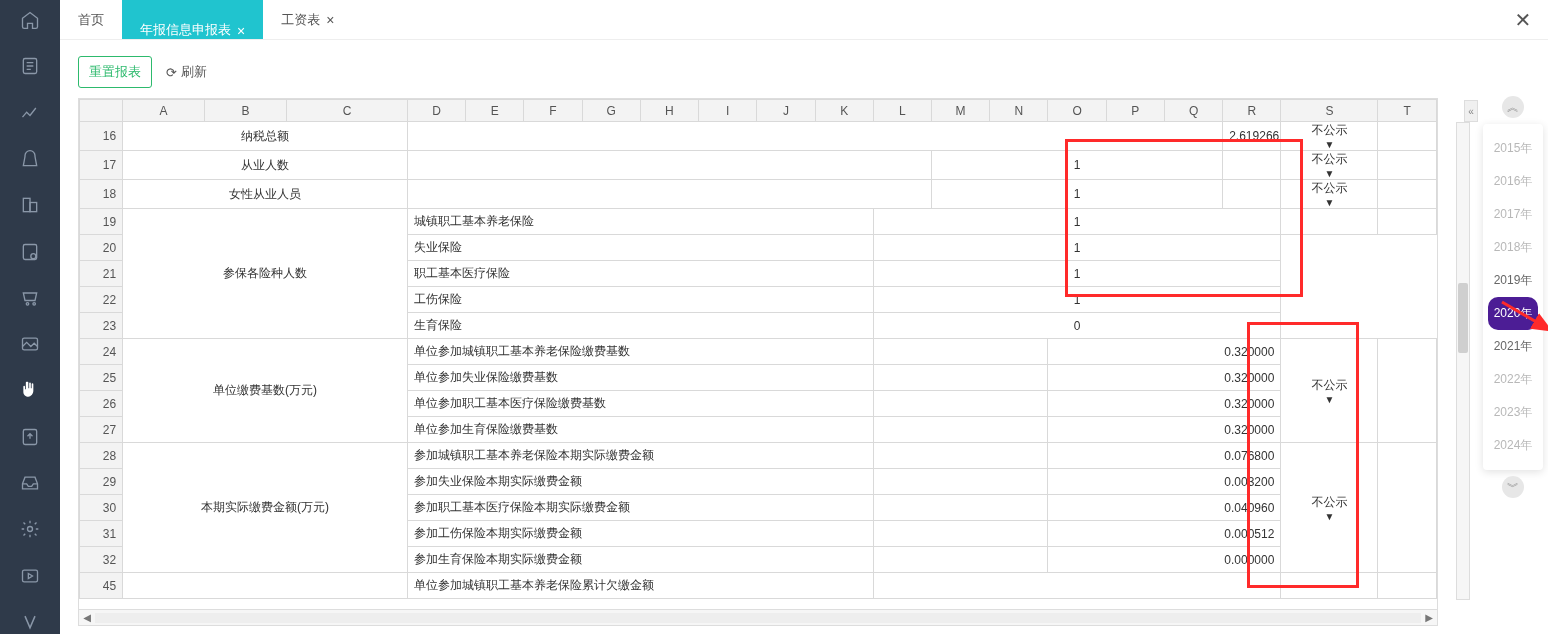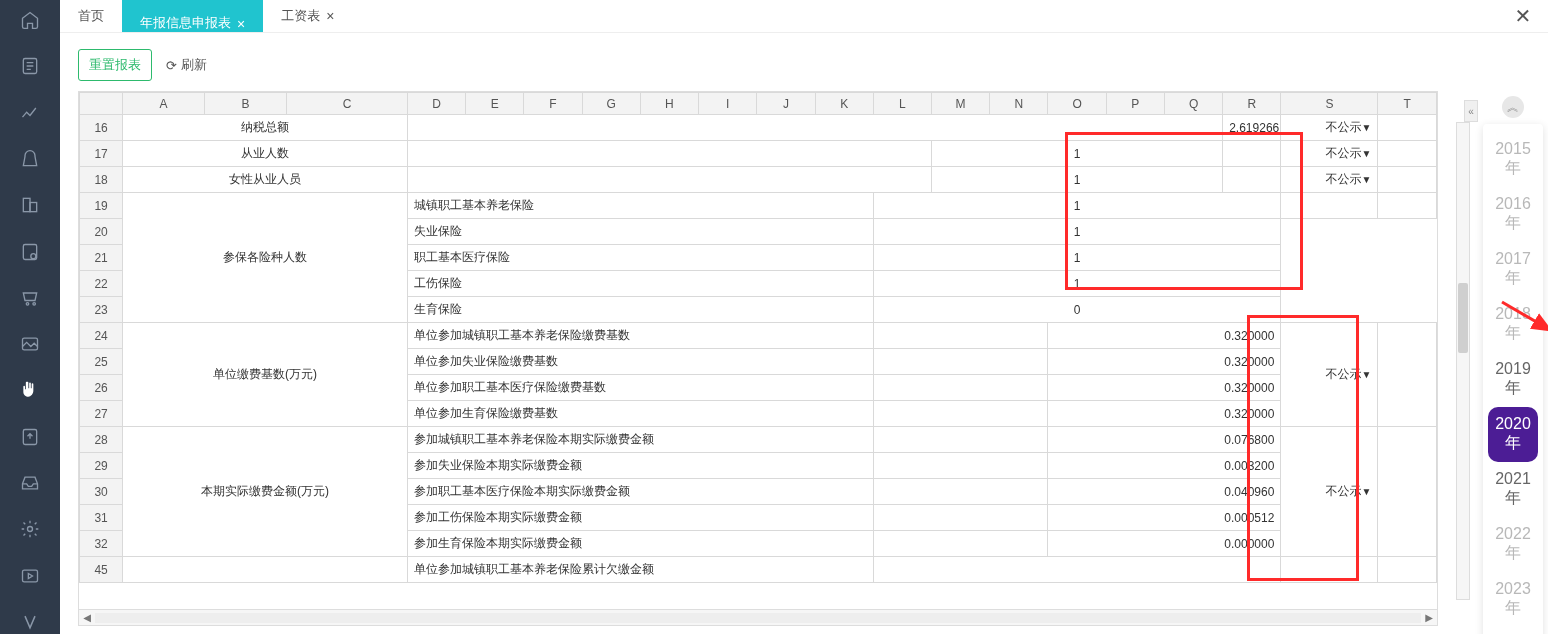--- a/index.html
+++ b/index.html
@@ -8,21 +8,21 @@
 
   
   .sidebar { width: 60px; background: #2f3a4a; display: flex; flex-direction: column; align-items: center; padding-top: 8px; gap: 22px; }
   .sidebar-item { width: 36px; height: 36px; display: flex; align-items: center; justify-content: center; color: #8a97a8; cursor: pointer; border-radius: 4px; }
   .sidebar-item.active { color: #fff; }
   .sidebar-item svg { width: 20px; height: 20px; }
 
   .main { flex: 1; display: flex; flex-direction: column; position: relative; }
 
   
-  .tabbar { height: 33px; border-bottom: 1px solid #eee; display: flex; align-items: stretch; position: relative; }
+  .tabbar { height: 40px; border-bottom: 1px solid #eee; display: flex; align-items: stretch; position: relative; }
   .tab { padding: 0 18px; display: flex; align-items: center; gap: 6px; font-size: 13px; color: #555; cursor: pointer; }
   .tab.active { background: #20c4cf; color: #fff; align-items: flex-end; }
   .tab-close { font-size: 14px; }
   .tabbar-close { position: absolute; right: 10px; top: 0; bottom: 0; width: 30px; display: flex; align-items: center; justify-content: center; font-size: 20px; color: #555; cursor: pointer; }
 
   .content { flex: 1; padding: 16px 18px 8px 18px; display: flex; flex-direction: column; position: relative; }
 
   .toolbar { display: flex; align-items: center; justify-content: space-between; margin-bottom: 10px; }
   .subtabs { display: flex; }
   .subtab { padding: 10px 16px; background: #efefef; color: #555; cursor: pointer; font-size: 13px; }
@@ -30,38 +30,38 @@
   .toolbar-actions { display: flex; gap: 14px; align-items: center; }
   .btn-outline { border: 1px solid #2dba6d; color: #2dba6d; background: #fff; padding: 6px 10px; border-radius: 3px; cursor: pointer; font-size: 13px; }
   .btn-link { color: #555; cursor: pointer; display: flex; align-items: center; gap: 4px; font-size: 13px; }
 
   .sheet-wrap { flex: 1; display: flex; position: relative; }
   .sheet-scroll { flex: 1; overflow: hidden; border: 1px solid #ddd; position: relative; }
   table.sheet { border-collapse: collapse; width: 100%; table-layout: fixed; }
   table.sheet th, table.sheet td { border: 1px solid #d9d9d9; height: 26px; padding: 0 6px; font-size: 12px; white-space: nowrap; overflow: hidden; }
   table.sheet thead th { background: #f3f3f3; text-align: center; font-weight: normal; color: #555; height: 22px; }
   .corner { background: #f3f3f3; }
-  .rowhdr { background: #f3f3f3; text-align: center; color: #555; width: 40px; }
+  .rowhdr { background: #f3f3f3; text-align: right; color: #555; width: 40px; }
   .td-center { text-align: center; }
   .td-right { text-align: right; }
   .td-left { text-align: left; }
-  .dd { display: flex; justify-content: flex-end; align-items: center; }
+  .dd { display: flex; justify-content: flex-start; align-items: center; flex-direction: column; }
   .dd .arrow { font-size: 10px; }
 
   .red-box { position: absolute; border: 3px solid #ff2a2a; pointer-events: none; }
   .red-arrow { position: absolute; pointer-events: none; }
 
   .hscroll { height: 16px; border: 1px solid #ddd; border-top: none; display: flex; align-items: center; background: #f6f6f6; }
   .hscroll .arrow { width: 16px; text-align: center; color: #777; font-size: 10px; }
   .hscroll .track { flex: 1; height: 10px; background: #eee; position: relative; }
 
   
   .right-strip { position: absolute; right: 0; top: 96px; width: 70px; display: flex; flex-direction: column; align-items: center; gap: 6px; }
   .year-box { width: 60px; background: #fff; box-shadow: 0 2px 8px rgba(0,0,0,.12); border-radius: 4px; padding: 8px 0; display: flex; flex-direction: column; align-items: center; }
-  .year-item { padding: 8px 0; width: 50px; text-align: center; color: #b8b8b8; font-size: 16px; border-radius: 10px; cursor: pointer; }
+  .year-item { padding: 8px 0; width: 50px; text-align: center; color: #b8b8b8; font-size: 12px; border-radius: 10px; cursor: pointer; }
   .year-item.near { color: #666; }
   .year-item.active { background: #4c1d95; color: #fff; }
   .year-nav { width: 22px; height: 22px; border-radius: 50%; background: #e7e7e7; color: #999; display: flex; align-items: center; justify-content: center; font-size: 12px; cursor: pointer; }
 
   .vscroll { position: absolute; right: 78px; top: 122px; width: 14px; bottom: 34px; background: #f6f6f6; border: 1px solid #ddd; }
   .vscroll .thumb { position: absolute; left: 1px; right: 1px; top: 160px; height: 70px; background: #cfcfcf; border-radius: 2px; }
 
   .collapse-handle { position: absolute; right: 70px; top: 100px; width: 14px; height: 22px; background: #f0f0f0; border: 1px solid #ddd; display: flex; align-items: center; justify-content: center; font-size: 10px; color: #888; cursor: pointer; }
 </style>
 </head>

